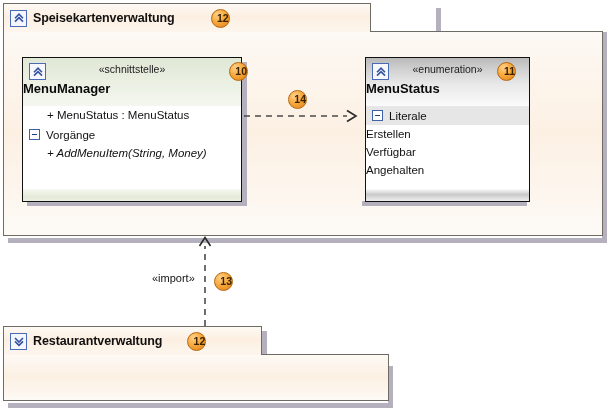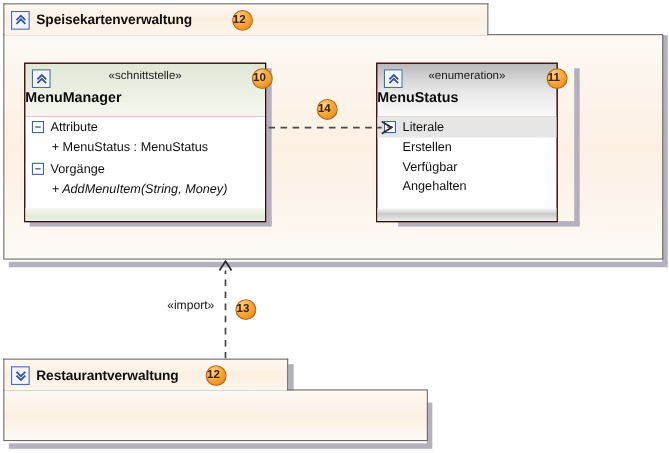--- a/index.html
+++ b/index.html
@@ -70,21 +70,21 @@
     width: 19px;
     height: 19px;
     border-radius: 50%;
     background: radial-gradient(circle at 33% 28%, #ffd08a 0%, #f7a93c 45%, #e07f18 100%);
     border: 1px solid #b5670c;
     box-sizing: border-box;
     color: #3b2200;
     font-size: 10.5px;
     font-weight: bold;
     line-height: 17px;
-    text-align: left;
+    text-align: right;
     z-index: 20;
     font-family: "Liberation Sans", sans-serif;
   }
   .badge-inline {
     position: relative;
     display: inline-block;
     vertical-align: middle;
   }
 
   
@@ -183,21 +183,20 @@
     font-size: 11.5px;
     color: #101010;
     padding-left: 24px;
     line-height: 19px;
     white-space: nowrap;
   }
   .member.italic { font-style: italic; }
   .lit {
     font-size: 11.5px;
     color: #101010;
-    padding-left: 23px;
     line-height: 18px;
     white-space: nowrap;
   }
 
   
   .conn { position: absolute; z-index: 10; }
   .conn-label {
     position: absolute;
     font-size: 11px;
     color: #111111;
@@ -210,21 +209,21 @@
     z-index: 4;
   }
 </style>
 </head>
 <body>
 
 <div class="shadow" style="left:436px; top:8px; width:5px; height:27px;"></div>
 <div class="shadow" style="left:8px; top:238px; width:599px; height:5px;"></div>
 <div class="shadow" style="left:602px; top:32px; width:5px; height:208px;"></div>
 
-<div class="pkg-tab" style="left:3px; top:3px; width:441px; height:29px;">
+<div class="pkg-tab" style="left:3px; top:3px; width:368px; height:29px;">
   <span class="pkg-icon">
     <svg width="12" height="12" viewBox="0 0 12 12">
       <path d="M2 6.2 L6 2.2 L10 6.2" fill="none" stroke="#3552a0" stroke-width="1.6"></path>
       <path d="M2 9.6 L6 5.6 L10 9.6" fill="none" stroke="#3552a0" stroke-width="1.6"></path>
     </svg>
   </span>
   <span class="pkg-title">Speisekartenverwaltung</span>
   <span class="badge badge-inline" style="margin-left:36px; top:0;">12</span>
 </div>
 
@@ -238,39 +237,35 @@
     <span class="cls-icon">
       <svg width="12" height="12" viewBox="0 0 12 12">
         <path d="M2 6.2 L6 2.2 L10 6.2" fill="none" stroke="#3552a0" stroke-width="1.6"></path>
         <path d="M2 9.6 L6 5.6 L10 9.6" fill="none" stroke="#3552a0" stroke-width="1.6"></path>
       </svg>
     </span>
     <div class="stereo">«schnittstelle»</div>
     <div class="cls-name">MenuManager</div>
   </div>
   <div class="cls-body" style="height:97px;">
-    <div class="comp-head">
-      <span class="expander"></span>
-      <span>Attribute</span>
-    </div>
     <div class="member">+ MenuStatus : MenuStatus</div>
     <div class="comp-head">
       <span class="expander"></span>
       <span>Vorgänge</span>
     </div>
     <div class="member italic">+ AddMenuItem(String, Money)</div>
     <div class="cls-foot green"></div>
   </div>
 </div>
 <span class="badge" style="left:211px; top:62px;margin-left:18px;">10</span>
 
 <div class="cls-shadow" style="left:362px; top:201px; width:165px; height:5px;"></div>
 <div class="cls-shadow" style="left:522px; top:62px; width:5px; height:142px;"></div>
 
-<div class="cls" style="left:342px; top:57px; width:165px; height:145px;">
+<div class="cls" style="left:365px; top:57px; width:165px; height:145px;">
   <div class="cls-head gray">
     <span class="cls-icon">
       <svg width="12" height="12" viewBox="0 0 12 12">
         <path d="M2 6.2 L6 2.2 L10 6.2" fill="none" stroke="#3552a0" stroke-width="1.6"></path>
         <path d="M2 9.6 L6 5.6 L10 9.6" fill="none" stroke="#3552a0" stroke-width="1.6"></path>
       </svg>
     </span>
     <div class="stereo">«enumeration»</div>
     <div class="cls-name">MenuStatus</div>
   </div>

